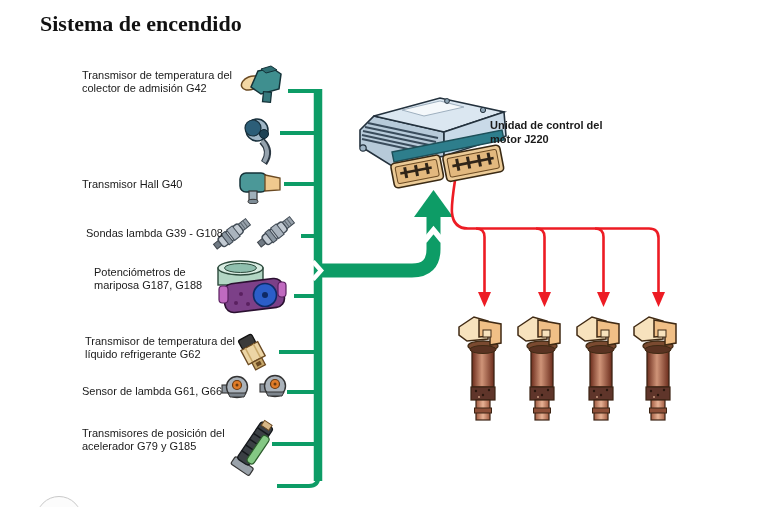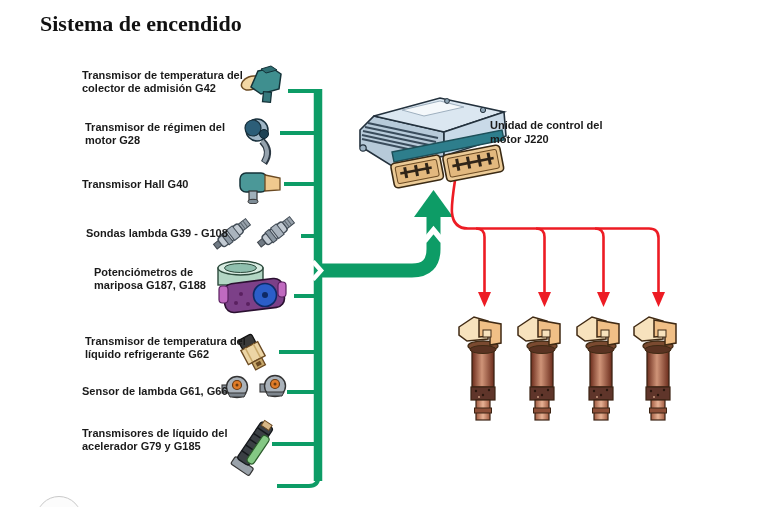--- a/index.html
+++ b/index.html
@@ -5,21 +5,21 @@
   html,body{margin:0;padding:0;background:#ffffff;}
   #page{
     position:relative;width:763px;height:507px;background:#ffffff;overflow:hidden;
     font-family:"Liberation Sans",sans-serif;color:#1a1a1a;padding-left:14px;
   }
   #page-title{
     position:absolute;left:40px;top:10px;margin:0;
     font-family:"Liberation Serif",serif;font-weight:700;font-size:22px;line-height:28px;color:#111;
   }
   .sensor-label{
-    position:absolute;width:185px;font-size:11px;font-weight:700;line-height:13px;
+    position:absolute;width:185px;font-size:11px;font-weight:400;line-height:13px;
     white-space:pre-line;color:#1a1a1a;
   }
   .node-label{
     position:absolute;font-size:11px;font-weight:700;line-height:13.5px;
     white-space:pre-line;color:#1a1a1a;margin-top:24px;
   }
   .layer{position:absolute;left:0;top:0;}
   .icon{position:absolute;}
   #corner-logo{
     position:absolute;left:36px;top:496px;width:44px;height:44px;border-radius:50%;
@@ -223,29 +223,27 @@
       </g>
     </defs>
     <use href="#ignition-coil" xlink:href="#ignition-coil" x="3" y="1"></use>
     <use href="#ignition-coil" xlink:href="#ignition-coil" x="62" y="1"></use>
     <use href="#ignition-coil" xlink:href="#ignition-coil" x="121" y="1"></use>
     <use href="#ignition-coil" xlink:href="#ignition-coil" x="178" y="1"></use>
   </svg>
 
   <div class="sensor-label" style="left:82px;top:69px">Transmisor de temperatura del
 colector de admisión G42</div>
-  <div class="sensor-label" style="left:85px;top:121px">Transmisor de régimen del
-motor G28</div>
   <div class="sensor-label" style="left:82px;top:178px">Transmisor Hall G40</div>
   <div class="sensor-label" style="left:86px;top:227px">Sondas lambda G39 - G108</div>
   <div class="sensor-label" style="left:94px;top:266px">Potenciómetros de
 mariposa G187, G188</div>
   <div class="sensor-label" style="left:85px;top:335px">Transmisor de temperatura del
 líquido refrigerante G62</div>
   <div class="sensor-label" style="left:82px;top:385px">Sensor de lambda G61, G66</div>
-  <div class="sensor-label" style="left:82px;top:427px">Transmisores de líquido del
+  <div class="sensor-label" style="left:82px;top:427px">Transmisores de posición del
 acelerador G79 y G185</div>
 
   <div class="node-label" style="left:490px;top:95px;width:160px">Unidad de control del
 motor J220</div>
 
   <div id="corner-logo"></div>
 </div>
 
 </body></html>

